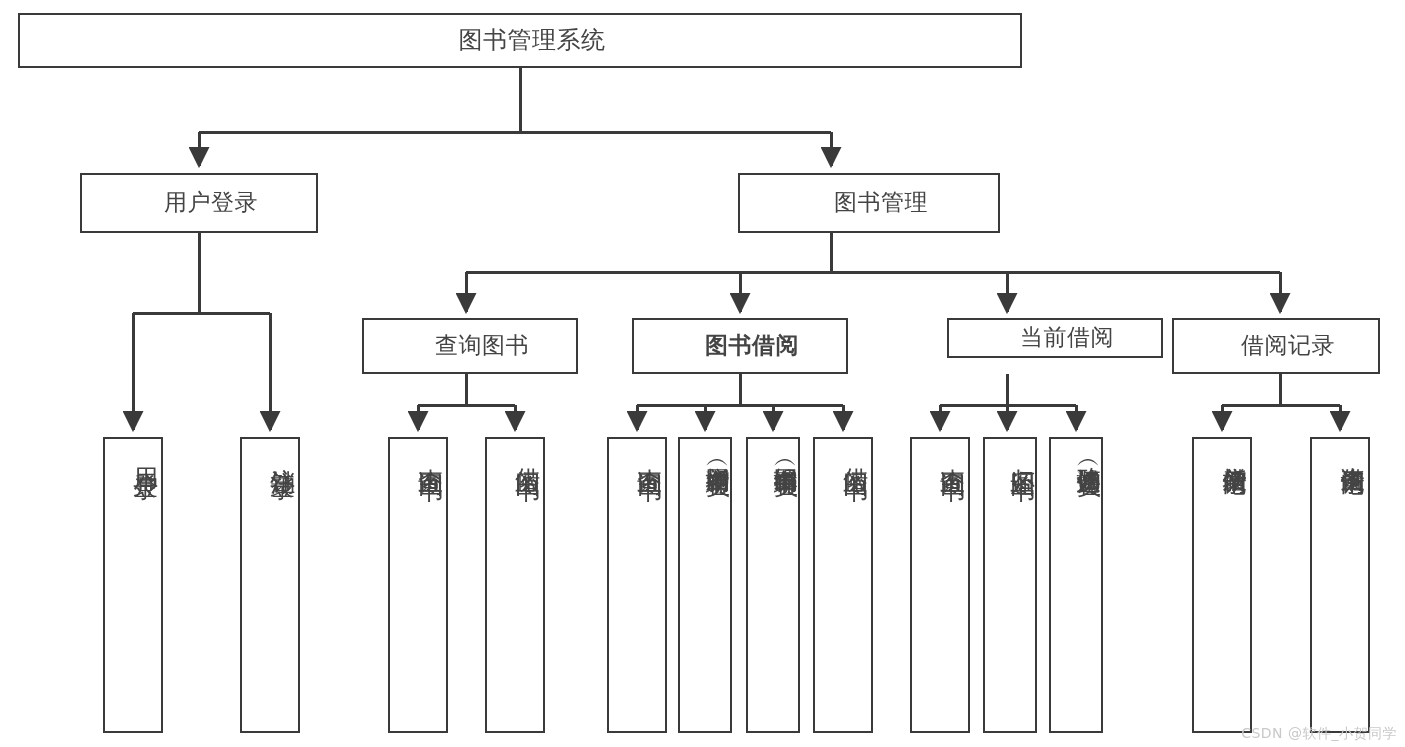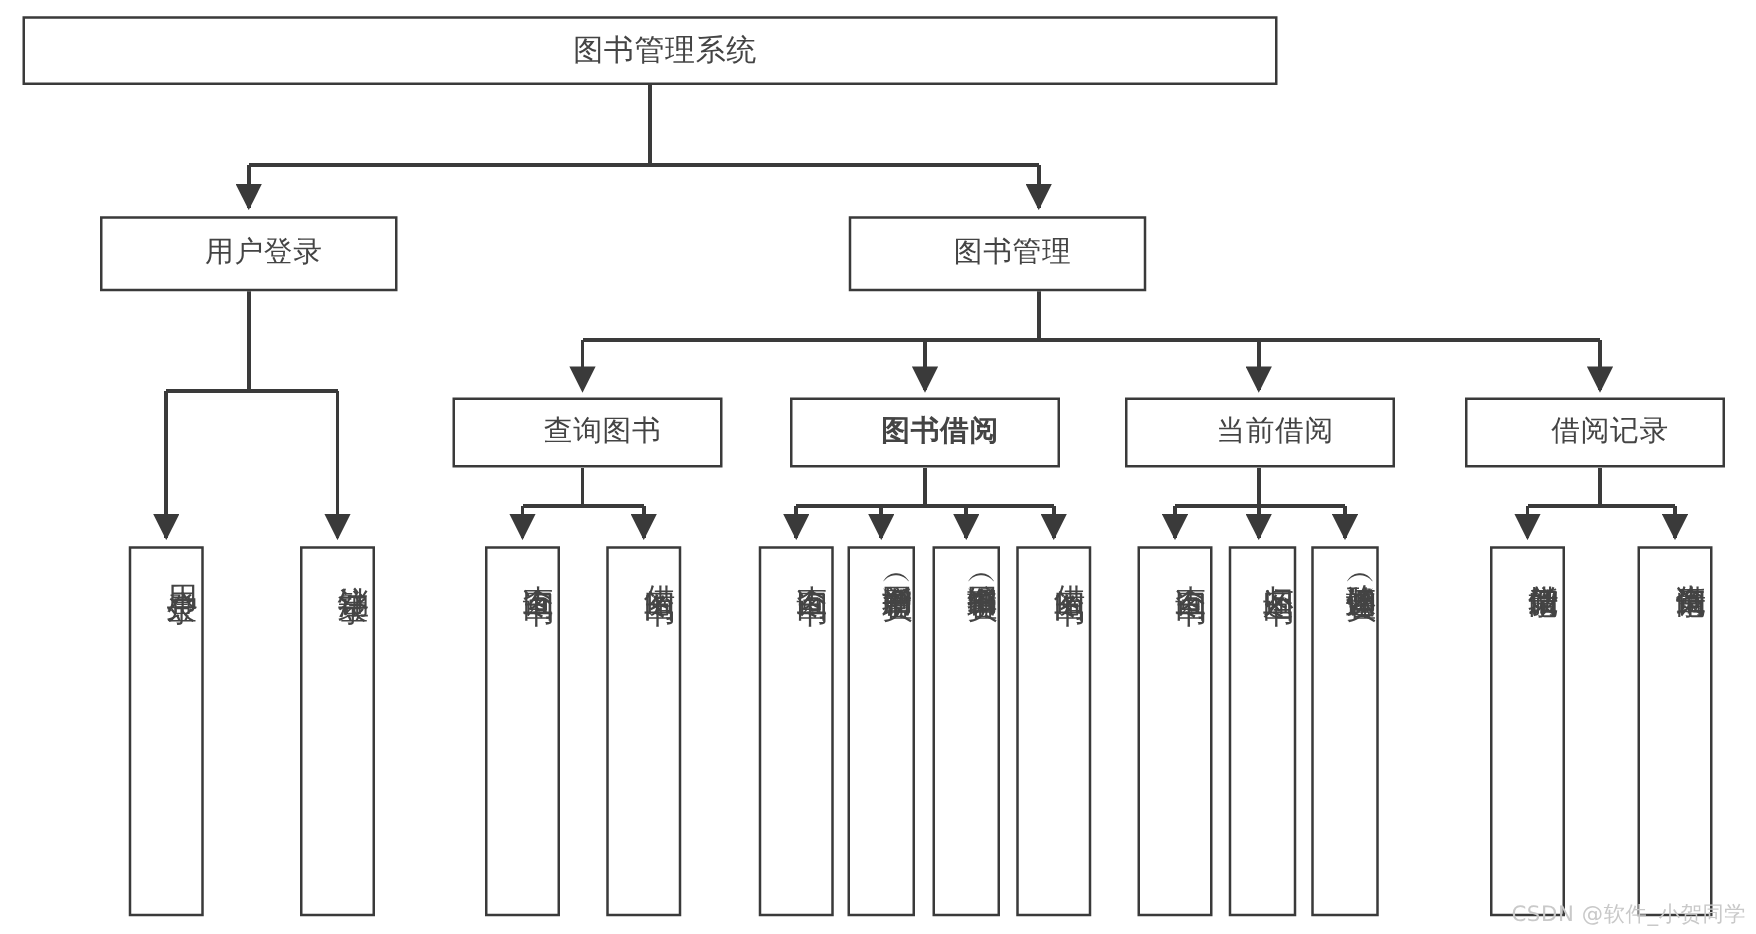--- a/index.html
+++ b/index.html
@@ -68,21 +68,21 @@
   }
   .node.vert.tall-text .node-label {
     font-size: 24px;
     letter-spacing: 1px;
   }
   
   #watermark {
     position: absolute;
     right: 8px;
     bottom: 4px;
-    font-size: 17px;
+    font-size: 14px;
     color: #c9c9c9;
     letter-spacing: 0.5px;
     white-space: nowrap;
     user-select: none;
   }
 </style>
 </head>
 <body>
 
 <div id="diagram-root">
@@ -139,33 +139,33 @@
   </svg>
 
   <div class="node horiz root" style="left:18px; top:13px; width:1004px; height:55px;">
     <span class="node-label">图书管理系统</span>
   </div>
 
   <div class="node horiz" style="left:80px; top:173px; width:238px; height:60px;">
     <span class="node-label">用户登录</span>
   </div>
 
-  <div class="node horiz" style="left:679px; top:173px; width:238px; height:60px;">
+  <div class="node horiz" style="left:738px; top:173px; width:262px; height:60px;">
     <span class="node-label">图书管理</span>
   </div>
 
   <div class="node horiz" style="left:362px; top:318px; width:216px; height:56px;">
     <span class="node-label">查询图书</span>
   </div>
 
   <div class="node horiz" style="left:632px; top:318px; width:216px; height:56px;font-weight:bold;">
     <span class="node-label">图书借阅</span>
   </div>
 
-  <div class="node horiz" style="left:900px; top:318px; width:216px; height:56px;">
+  <div class="node horiz" style="left:947px; top:318px; width:216px; height:40px;">
     <span class="node-label">当前借阅</span>
   </div>
 
   <div class="node horiz" style="left:1172px; top:318px; width:208px; height:56px;">
     <span class="node-label">借阅记录</span>
   </div>
 
   <div class="node vert" style="left:103px; top:437px; width:60px; height:296px;">
     <span class="node-label">用户登录</span>
   </div>

